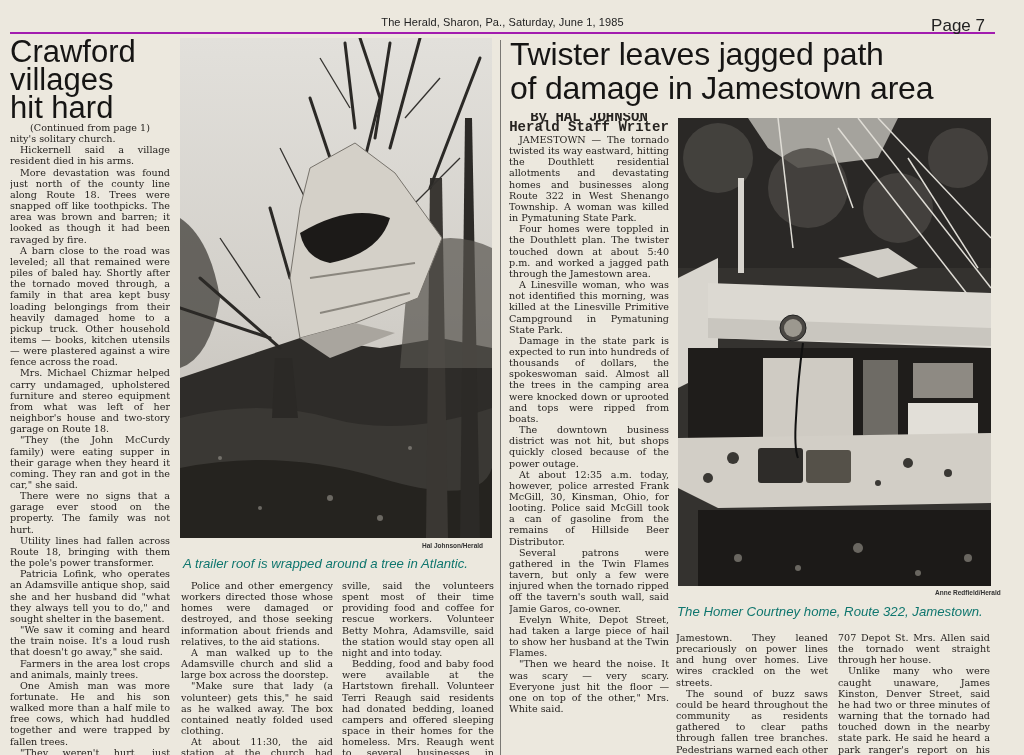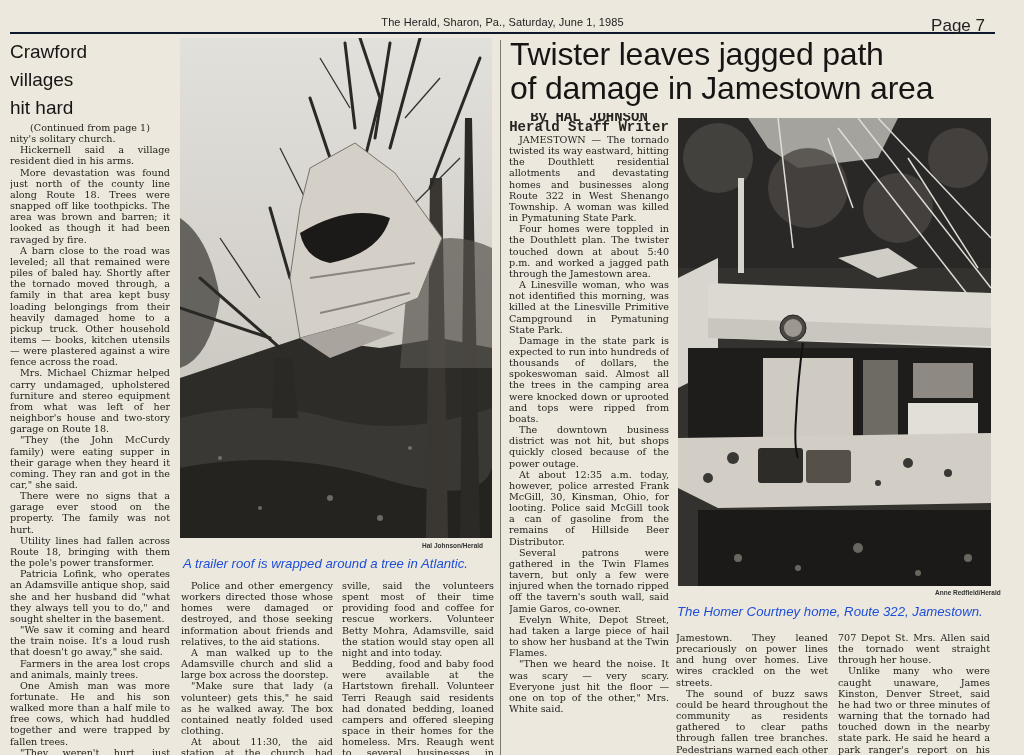--- a/index.html
+++ b/index.html
@@ -1,31 +1,31 @@
 <!DOCTYPE html>
 <html><head>
 <meta charset="utf-8">
 <style>
   html,body{margin:0;padding:0;}
   body{width:1024px;height:755px;overflow:hidden;background:#ece8de;position:relative;font-family:"DejaVu Serif",serif;color:#1e1c1a;}
-  .masthead{position:absolute;left:10px;top:14px;width:985px;height:18px;border-bottom:2px solid #0f172a;}
+  .masthead{position:absolute;left:10px;top:14px;width:985px;height:18px;border-bottom:2px solid #a21caf;}
   .masthead .dateline{position:absolute;left:0;width:985px;text-align:center;top:2px;font-family:"Liberation Sans",sans-serif;font-size:11px;color:#222;letter-spacing:0.1px;}
   .masthead .page{position:absolute;right:10px;top:2px;font-family:"Liberation Sans",sans-serif;font-size:17px;color:#222;}
   .rule-v{position:absolute;background:#7a7874;}
   h1{margin:0;font-family:"Liberation Sans",sans-serif;font-weight:400;color:#161514;}
-  .left-head{position:absolute;left:10px;top:38px;width:165px;font-size:19px;line-height:28px;}
+  .left-head{position:absolute;left:10px;top:38px;width:165px;font-size:31px;line-height:28px;}
   .main-head{position:absolute;left:510px;top:37px;width:490px;font-size:32px;line-height:34px;letter-spacing:-0.2px;}
   .col{position:absolute;font-size:9.6px;line-height:11.15px;text-align:justify;overflow:hidden;color:#262320;}
   .col p{margin:0;text-indent:10px;}
   .col p.noind{text-indent:0;}
   .col p.center{text-indent:0;text-align:center;}
   .byline{font-family:Liberation Mono, monospace;font-weight:700;font-size:14px;line-height:9.5px;text-align:center;margin-bottom:2px;}
   .photo{position:absolute;overflow:hidden;}
   .credit{position:absolute;font-family:"Liberation Sans",sans-serif;font-weight:700;font-size:6.5px;color:#333;}
-  .caption{position:absolute;font-family:"Liberation Sans",sans-serif;font-style:italic;font-size:13.2px;color:#1d4ed8;white-space:nowrap;}
+  .caption{position:absolute;font-family:"Liberation Sans",sans-serif;font-style:italic;font-size:13.2px;color:#0f766e;white-space:nowrap;}
 </style>
 </head>
 <body>
 
 <div class="masthead">
   <div class="dateline">The Herald, Sharon, Pa., Saturday, June 1, 1985</div>
   <div class="page">Page 7</div>
 </div>
 
 <div class="rule-v" style="left:500px;top:40px;width:1px;height:715px;"></div>

